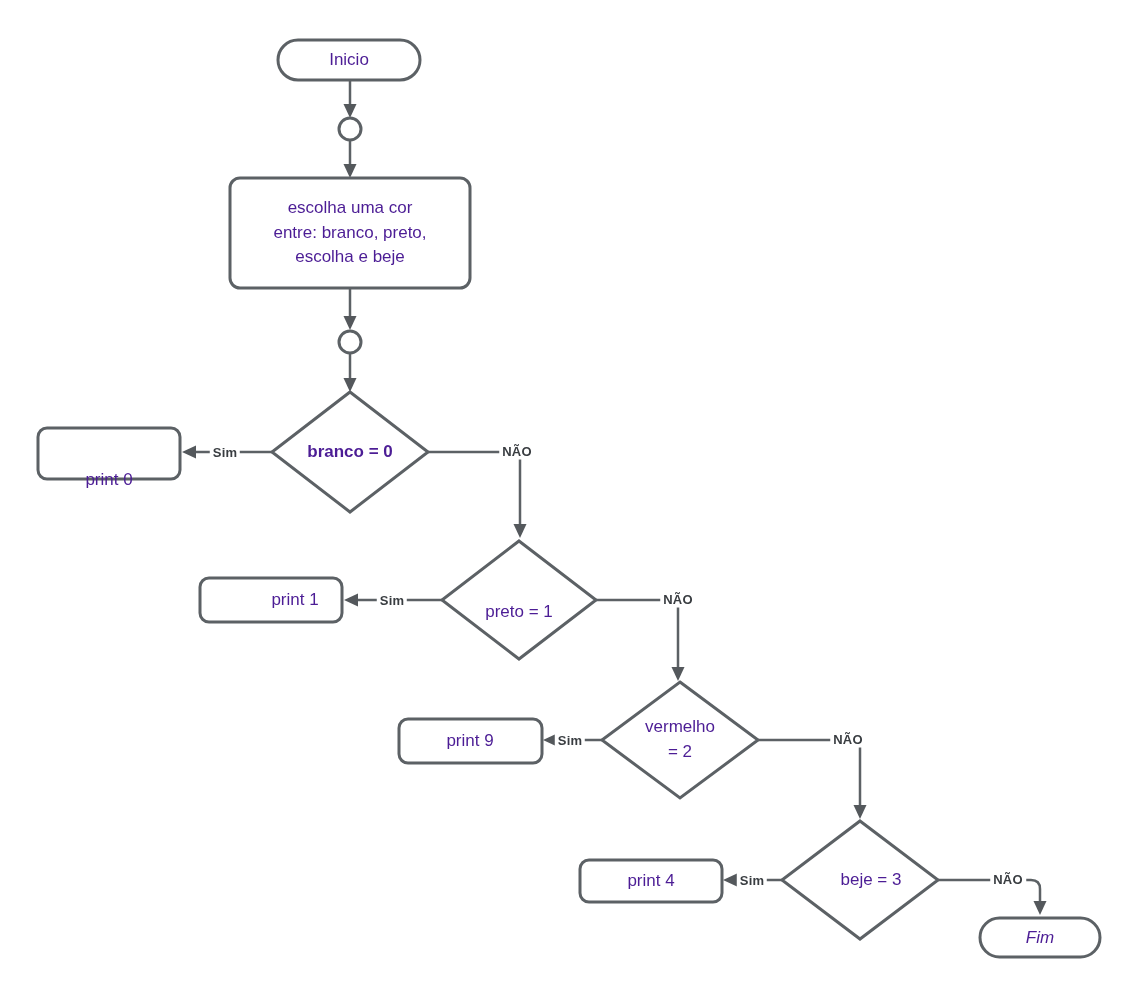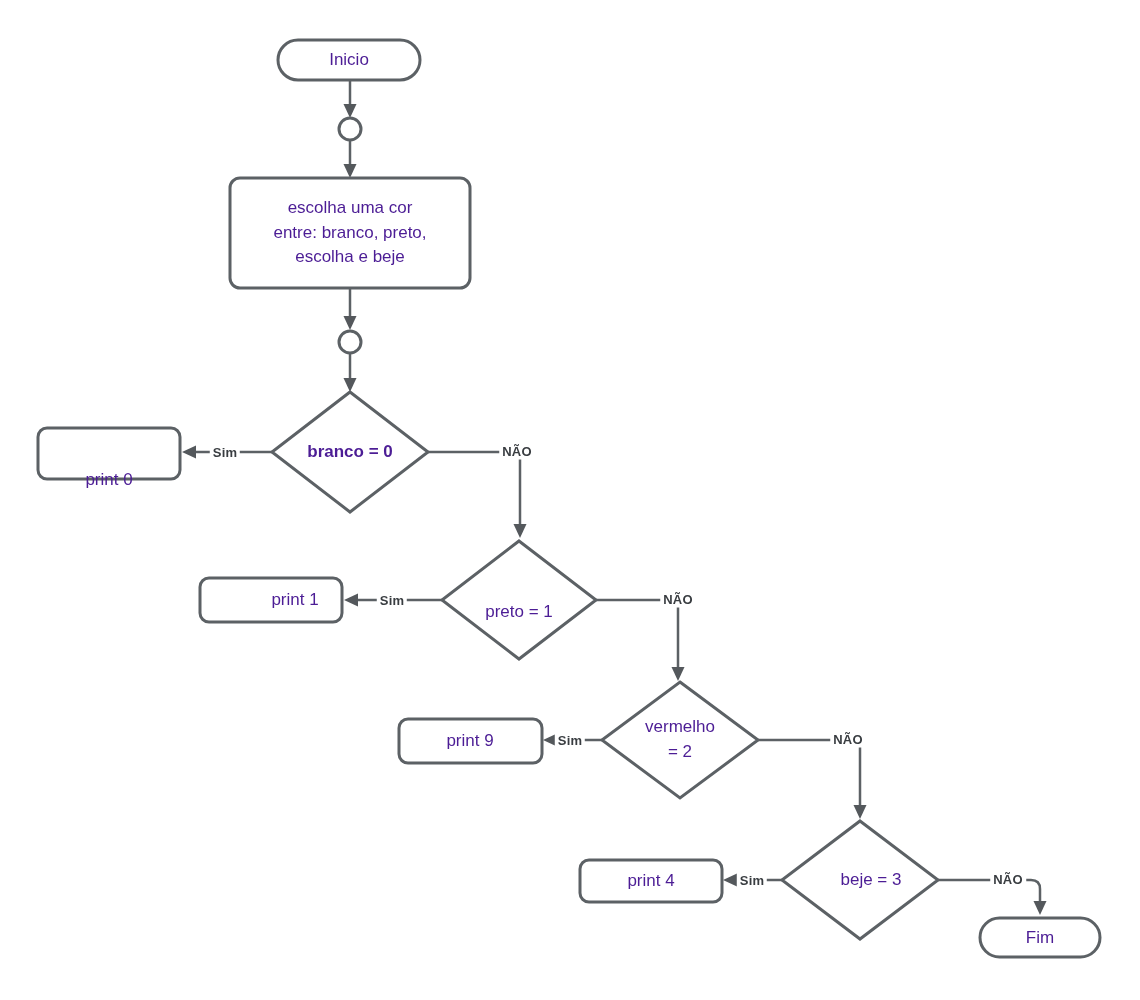--- a/index.html
+++ b/index.html
@@ -142,21 +142,21 @@
 
   <div class="label multiline" style="left:680px; top:740px;">
     <div>vermelho</div>
     <div>= 2</div>
   </div>
   <div class="label" style="left:470px; top:741px;">print 9</div>
 
   <div class="label" style="left:860px; top:880px;margin-left:11px;">beje = 3</div>
   <div class="label" style="left:651px; top:881px;">print 4</div>
 
-  <div class="label" style="left:1040px; top:938px;">Fim</div>
+  <div class="label" style="left:1040px; top:938px;font-style:italic;">Fim</div>
 
   <div class="edge-label" style="left:225px; top:452px;">Sim</div>
   <div class="edge-label" style="left:517px; top:451px;">NÃO</div>
 
   <div class="edge-label" style="left:392px; top:600px;">Sim</div>
   <div class="edge-label" style="left:678px; top:599px;">NÃO</div>
 
   <div class="edge-label" style="left:570px; top:740px;">Sim</div>
   <div class="edge-label" style="left:848px; top:739px;">NÃO</div>
 

